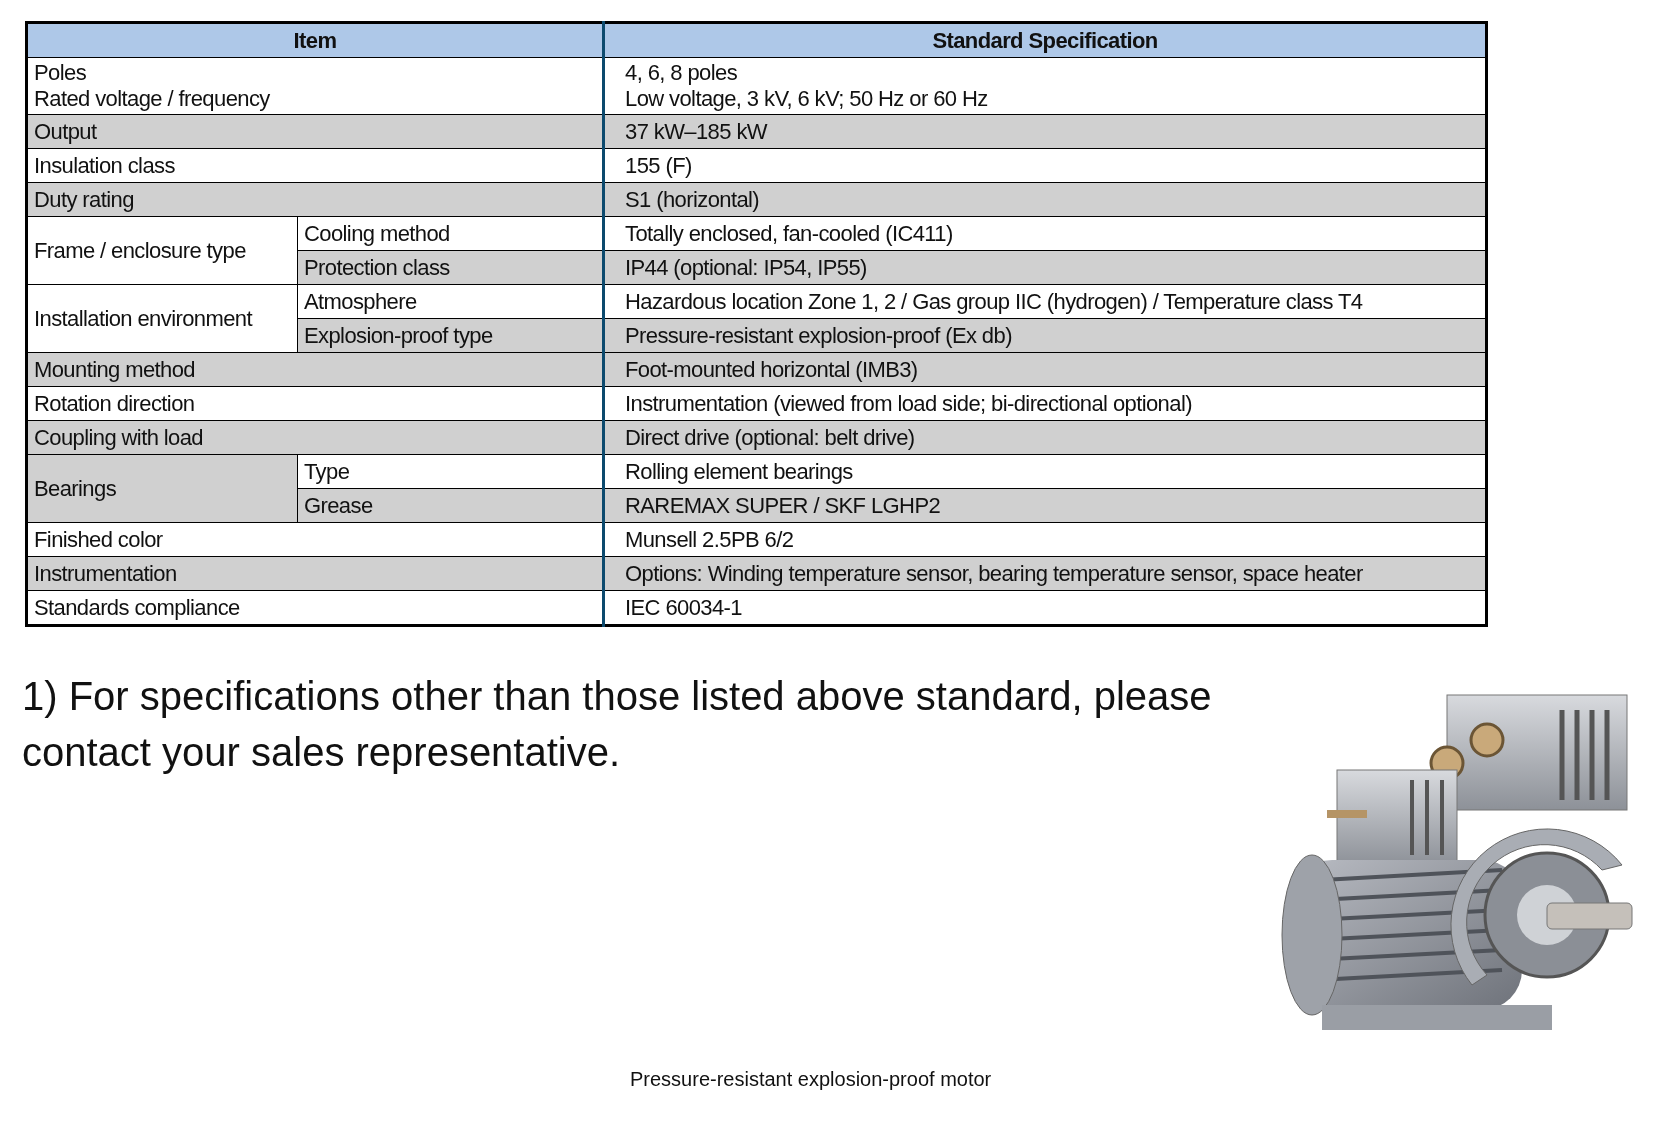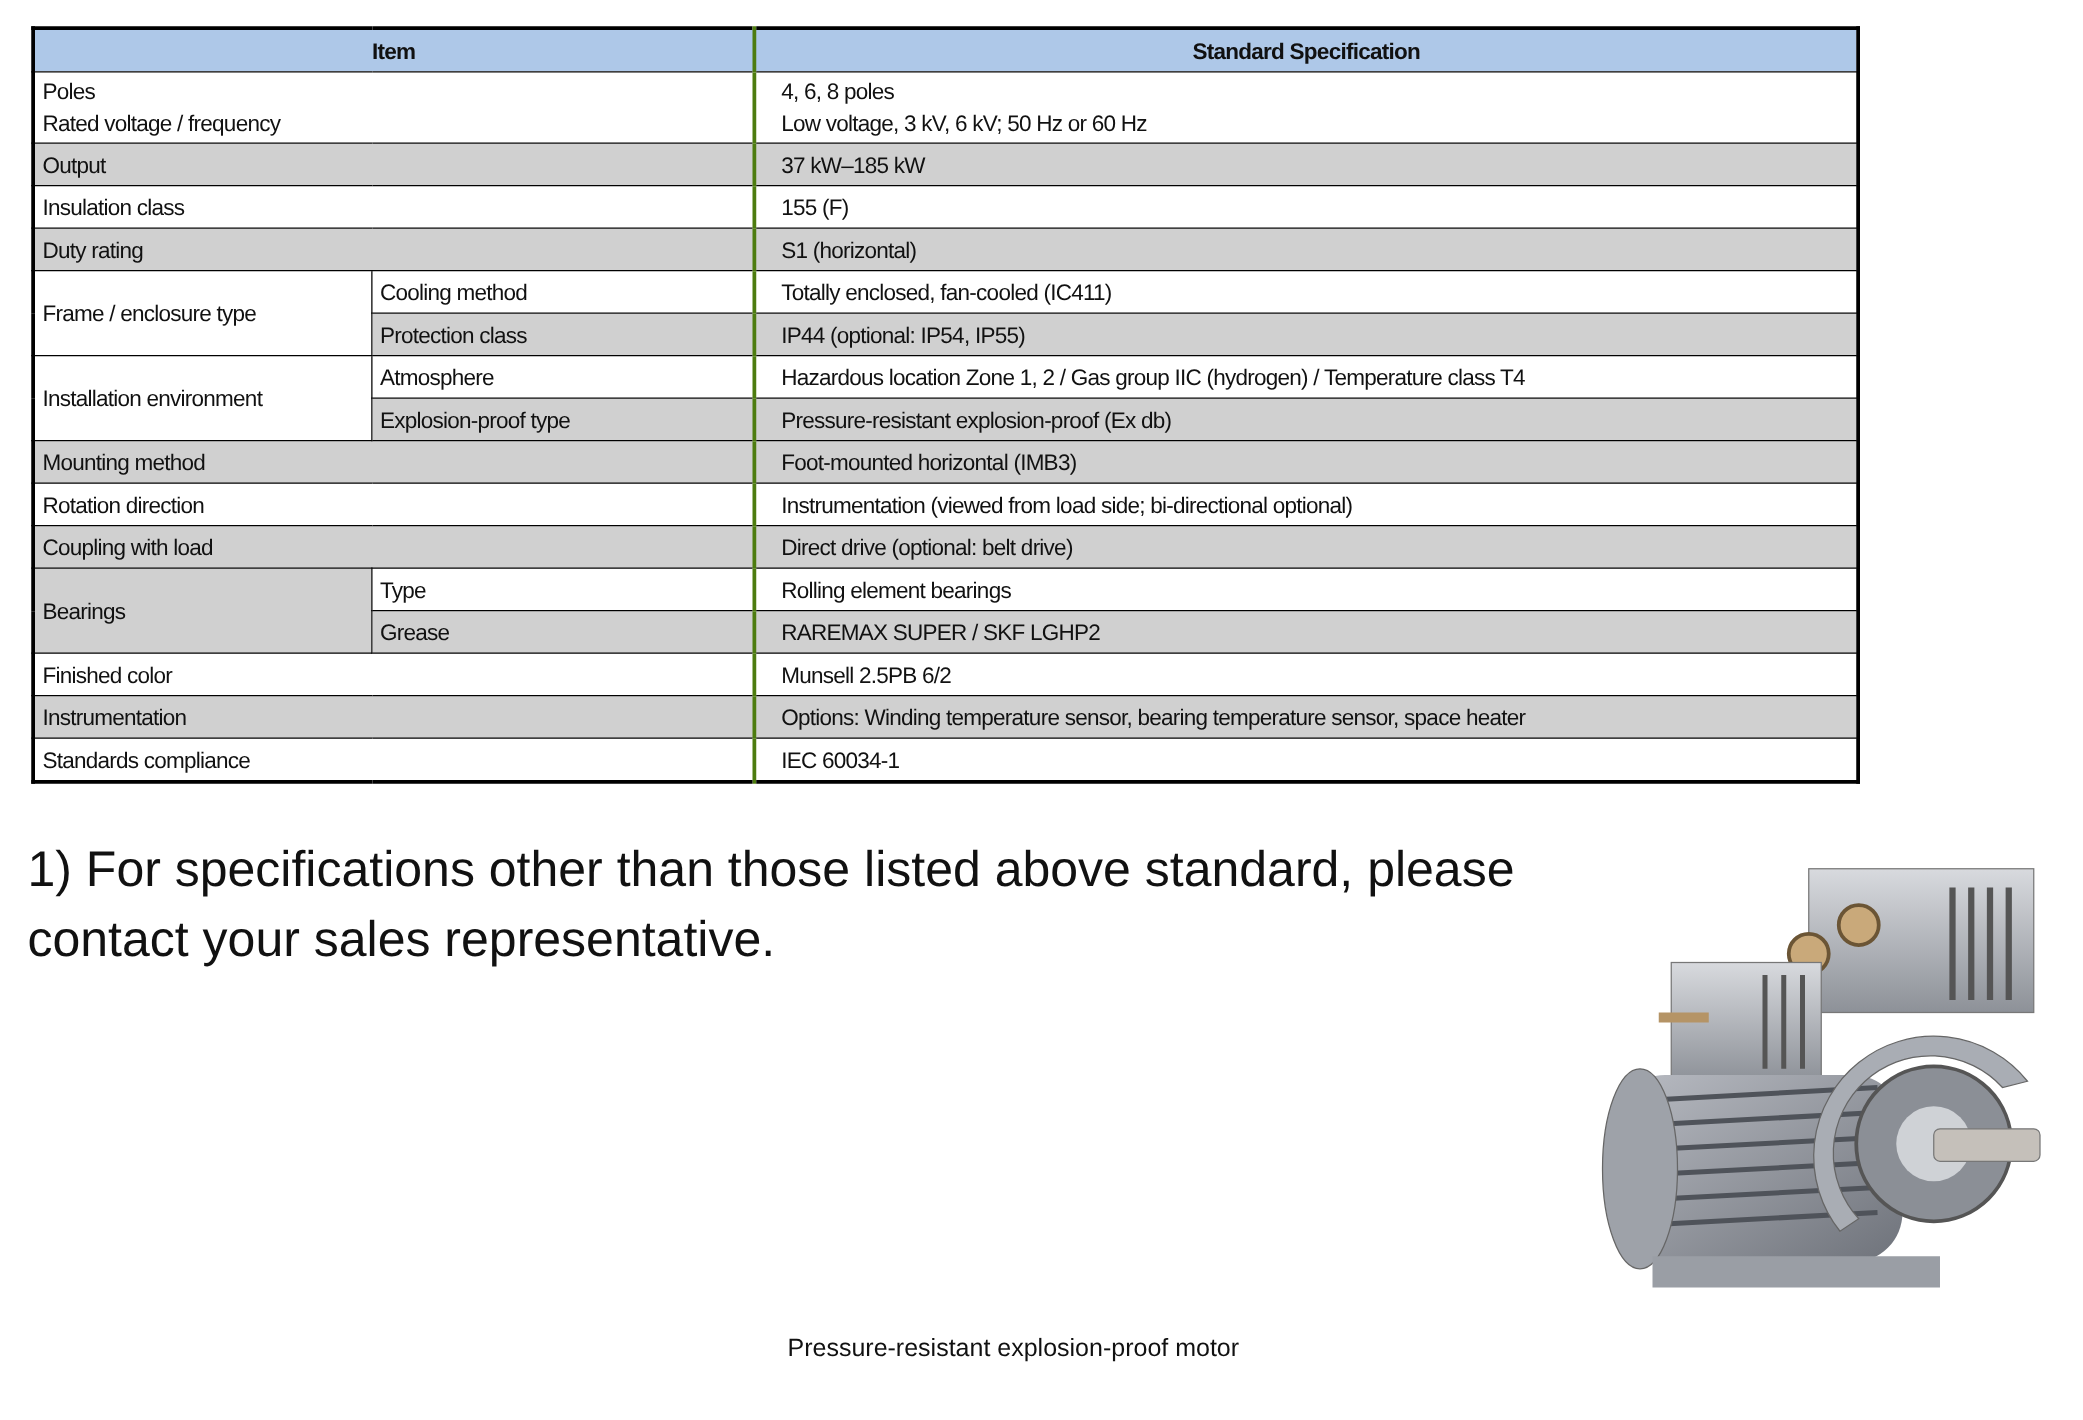--- a/index.html
+++ b/index.html
@@ -1,20 +1,20 @@
 <!DOCTYPE html>
 <html><head>
 <meta charset="utf-8">
 <style>
   html,body{margin:0;padding:0;background:#fff;}
   body{width:1666px;height:1136px;position:relative;overflow:hidden;font-family:"Liberation Sans",sans-serif;color:#111;}
-  .spec-table{position:absolute;left:25px;top:21px;width:1463px;border-collapse:collapse;table-layout:fixed;font-size:18px;letter-spacing:-0.6px;border:3px solid #000;}
+  .spec-table{position:absolute;left:25px;top:21px;width:1463px;border-collapse:collapse;table-layout:fixed;font-size:22px;letter-spacing:-0.6px;border:3px solid #000;}
   .spec-table td,.spec-table th{border:1.5px solid #000;padding:0 6px;height:33px;line-height:26px;vertical-align:middle;white-space:nowrap;overflow:hidden;}
   .spec-table th{background:#aec8e8;font-weight:bold;text-align:center;height:33px;}
-  .spec-table th.c2,.spec-table td.val{border-left:3px solid #4d7c0f;}
+  .spec-table th.c2,.spec-table td.val{border-left:3px solid #0c4a6e;}
   .spec-table td.val{padding-left:20px;}
   .grey td{background:#d0d0d0;}
   tr.tall td{height:56px;border-radius:16px;}
   .footnote{position:absolute;left:22px;top:668px;font-size:40px;line-height:56px;width:1230px;}
   .motor{position:absolute;left:1272px;top:685px;width:370px;height:365px;}
   .caption{position:absolute;left:630px;top:1068px;font-size:20px;}
 </style>
 </head>
 <body>
 

